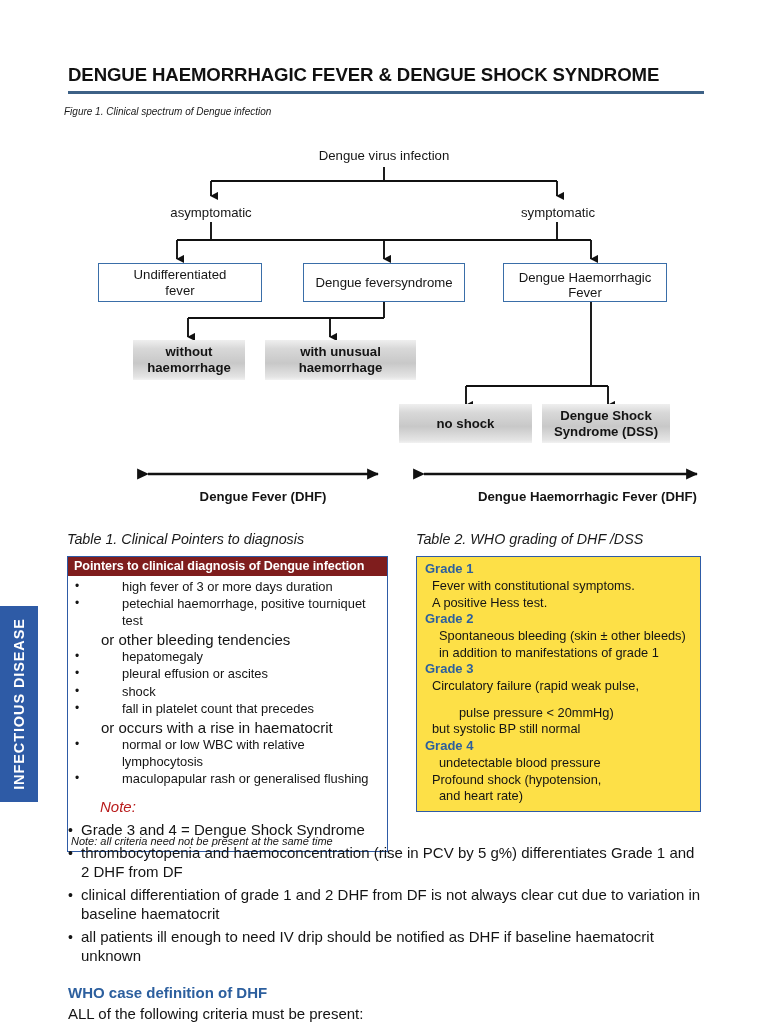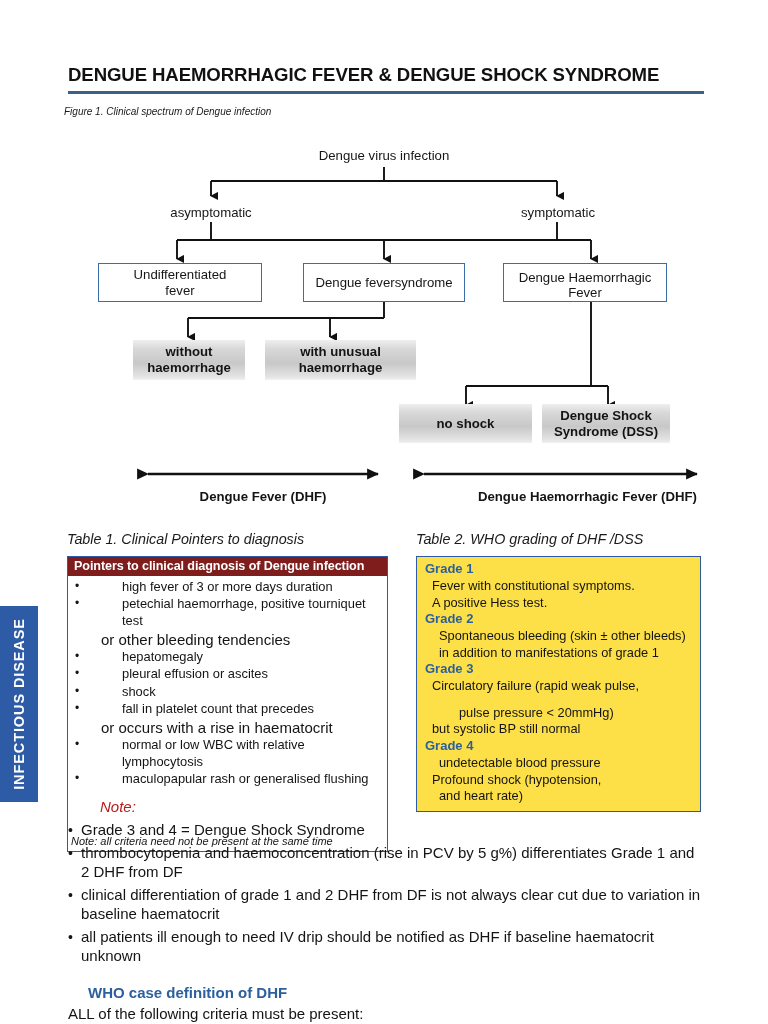--- a/index.html
+++ b/index.html
@@ -240,21 +240,20 @@
   }
   .note-text { flex: 1 1 auto; }
 
   .who-head {
     position: absolute;
     left: 68px;
     top: 984px;
     font-size: 15px;
     font-weight: 700;
     color: #2c5f9e;
-    margin-left: 20px;
   }
   .who-sub {
     position: absolute;
     left: 68px;
     top: 1005px;
     font-size: 15px;
     color: #141414;
   }
 </style>
 </head>

